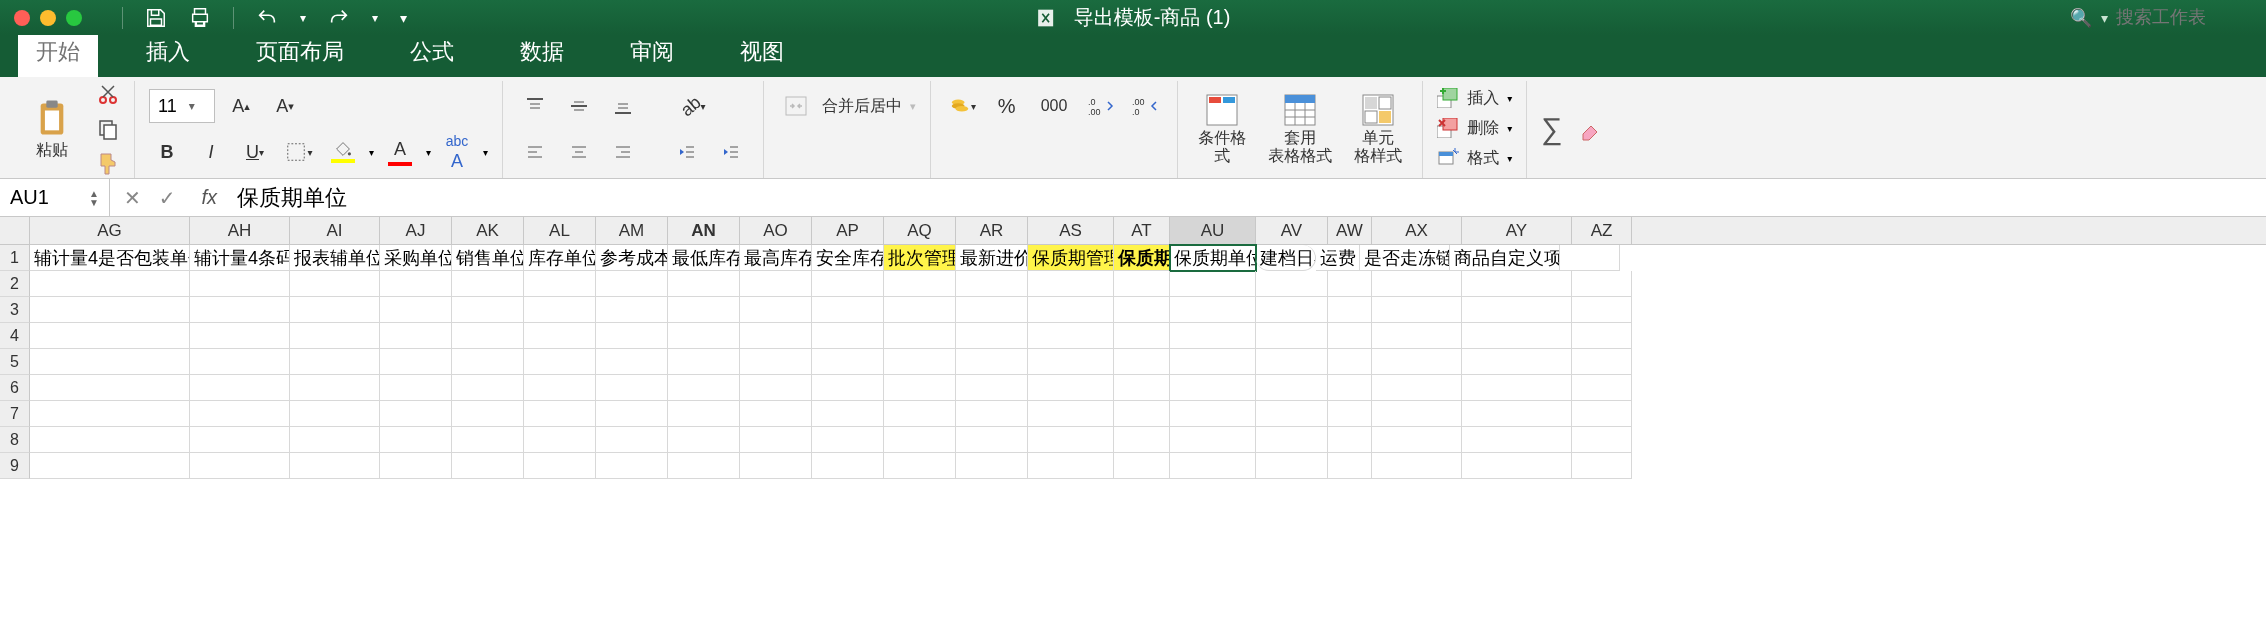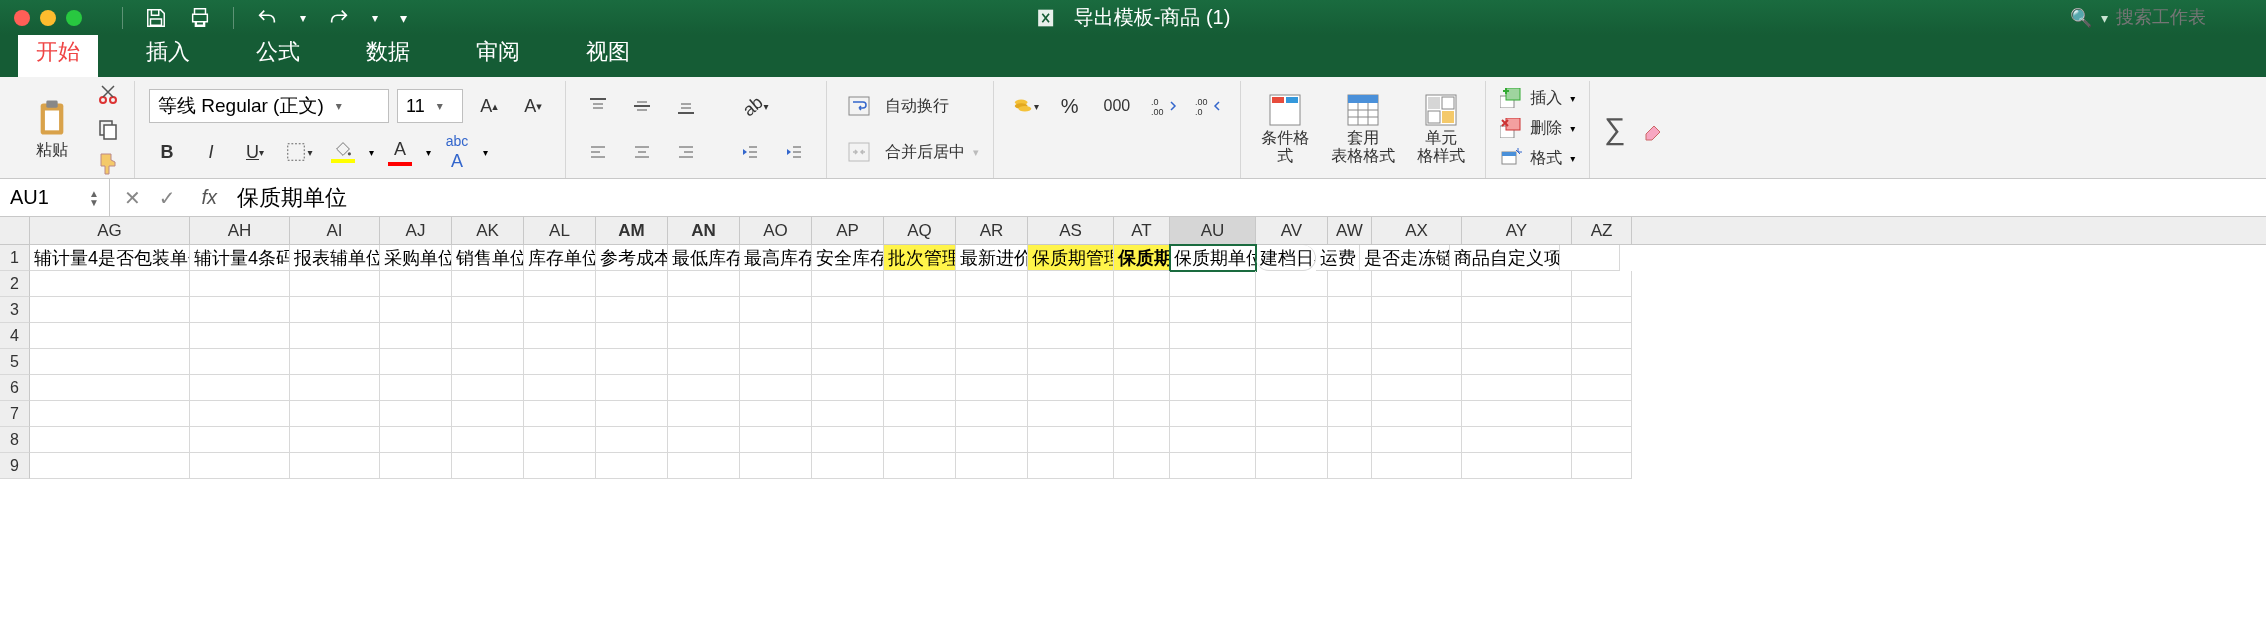--- a/index.html
+++ b/index.html
@@ -13,21 +13,21 @@
   .qat { display:flex; align-items:center; gap:22px; margin-left:40px; color:#fff; }
   .qat .sep{ width:1px; height:22px; background:rgba(255,255,255,.3);}
   .title { position:absolute; left:50%; transform:translateX(-50%); color:#fff; font-size:20px; display:flex; align-items:center; gap:18px;justify-content:space-between;}
   .search { position:absolute; right:10px; color:#c9e3d2; font-size:18px; display:flex; align-items:center; gap:8px;}
   .search input{ background:transparent; border:none; color:#c9e3d2; font-size:18px; outline:none; width:140px;}
   .qicon svg{width:22px;height:22px;fill:#fff;}
 
   
   .tabs { height:42px; background:#155c35; display:flex; align-items:flex-end; padding-left:18px; gap:30px;}
   .tab { color:#fff; font-size:22px; padding:8px 18px 10px; cursor:pointer;}
-  .tab.active { background:#fff; color:#ef4444; border-radius:4px 4px 0 0;text-align:center;}
+  .tab.active { background:#fff; color:#737373; border-radius:4px 4px 0 0;text-align:center;}
 
   
   .ribbon { height:102px; background:#f3f3f3; border-bottom:1px solid #c8c8c8; display:flex; align-items:stretch; padding:4px 8px 0; }
   .group { display:flex; flex-direction:column; padding:2px 14px; border-right:1px solid #d6d6d6; }
   .group:last-child{border-right:none;}
   .row { display:flex; align-items:center; gap:8px; height:46px;}
   .bigbtn { display:flex; flex-direction:column; align-items:center; justify-content:center; width:60px; gap:2px; color:#333; font-size:16px;}
   .lbl { font-size:16px; color:#333; text-align:center; line-height:1.1;}
   .sel { height:34px; border:1px solid #bfbfbf; background:#fff; display:flex; align-items:center; padding:0 8px; font-size:19px; gap:6px;}
   .sel.small{font-size:18px;}
@@ -107,20 +107,21 @@
   <div class="search">
     <span>🔍</span>
     <span style="font-size:14px">▾</span>
     <input placeholder="搜索工作表" style="">
   </div>
 </div>
 
 <div class="tabs" id="tabs">
     <div class="tab active">开始</div>
     <div class="tab">插入</div>
+    <div class="tab">页面布局</div>
     <div class="tab">公式</div>
     <div class="tab">数据</div>
     <div class="tab">审阅</div>
     <div class="tab">视图</div>
   </div>
 
 <div class="ribbon">
 
   <div class="group">
     <div class="row" style="height:92px;align-items:center;gap:14px;">
@@ -150,23 +151,20 @@
             <svg width="24" height="24" viewBox="0 0 24 24">
               <path d="M5 3h10v6l4 2v4h-6v8H9v-8H5z" fill="#f4c96a" stroke="#b88" stroke-width="1"></path>
             </svg>
           </span>
       </div>
     </div>
   </div>
 
   <div class="group">
     <div class="row">
-      <div class="sel drop" style="width:240px">
-          <span>等线 Regular (正文)</span>
-        </div>
       <div class="sel drop small" style="width:66px">
           <span>11</span>
         </div>
       <div class="ibtn nb">A<span style="font-size:11px">▴</span></div>
       <div class="ibtn nb">A<span style="font-size:11px">▾</span></div>
     </div>
     <div class="row">
       <div class="ibtn nb">
           <b>B</b>
         </div>
@@ -269,29 +267,20 @@
             <path d="M3 7l4 3-4 3z" fill="#36c"></path>
             <line x1="9" y1="5" x2="17" y2="5" stroke="#555"></line>
             <line x1="9" y1="10" x2="17" y2="10" stroke="#555"></line>
             <line x1="9" y1="15" x2="17" y2="15" stroke="#555"></line>
           </svg>
         </div>
     </div>
   </div>
 
   <div class="group">
-    <div class="row">
-      <div class="ibtn nb">
-          <svg width="24" height="22" viewBox="0 0 24 22">
-            <rect x="2" y="2" width="20" height="18" fill="none" stroke="#888"></rect>
-            <path d="M6 7h10a3 3 0 010 6h-4m0 0l2-2m-2 2l2 2" fill="none" stroke="#36c" stroke-width="1.5"></path>
-          </svg>
-        </div>
-      <span class="lbl">自动换行</span>
-    </div>
     <div class="row dim">
       <div class="ibtn nb">
           <svg width="24" height="22" viewBox="0 0 24 22">
             <rect x="2" y="2" width="20" height="18" fill="none" stroke="#bbb"></rect>
             <path d="M6 11h4m-2-2l2 2-2 2M18 11h-4m2-2l-2 2 2 2" stroke="#bbb" stroke-width="1.5" fill="none"></path>
           </svg>
         </div>
       <span class="lbl">合并后居中</span>
       <span style="font-size:11px;color:#bbb">▾</span>
     </div>
@@ -433,21 +422,21 @@
 
 <div class="grid">
   <div class="corner"></div>
   <div class="colheads" id="colheads">
       <div class="ch" style="width: 160px;">AG</div>
       <div class="ch" style="width: 100px;">AH</div>
       <div class="ch" style="width: 90px;">AI</div>
       <div class="ch" style="width: 72px;">AJ</div>
       <div class="ch" style="width: 72px;">AK</div>
       <div class="ch" style="width: 72px;">AL</div>
-      <div class="ch" style="width: 72px; font-weight: bold;">AM</div>
+      <div class="ch" style="width: 72px;">AM</div>
       <div class="ch" style="width: 72px; font-weight: bold;">AN</div>
       <div class="ch" style="width: 72px;">AO</div>
       <div class="ch" style="width: 72px;">AP</div>
       <div class="ch" style="width: 72px;">AQ</div>
       <div class="ch" style="width: 72px;">AR</div>
       <div class="ch" style="width: 86px;">AS</div>
       <div class="ch" style="width: 56px;">AT</div>
       <div class="ch active" style="width: 86px;">AU</div>
       <div class="ch" style="width: 72px;">AV</div>
       <div class="ch" style="width: 44px; text-align: center;">AW</div>

